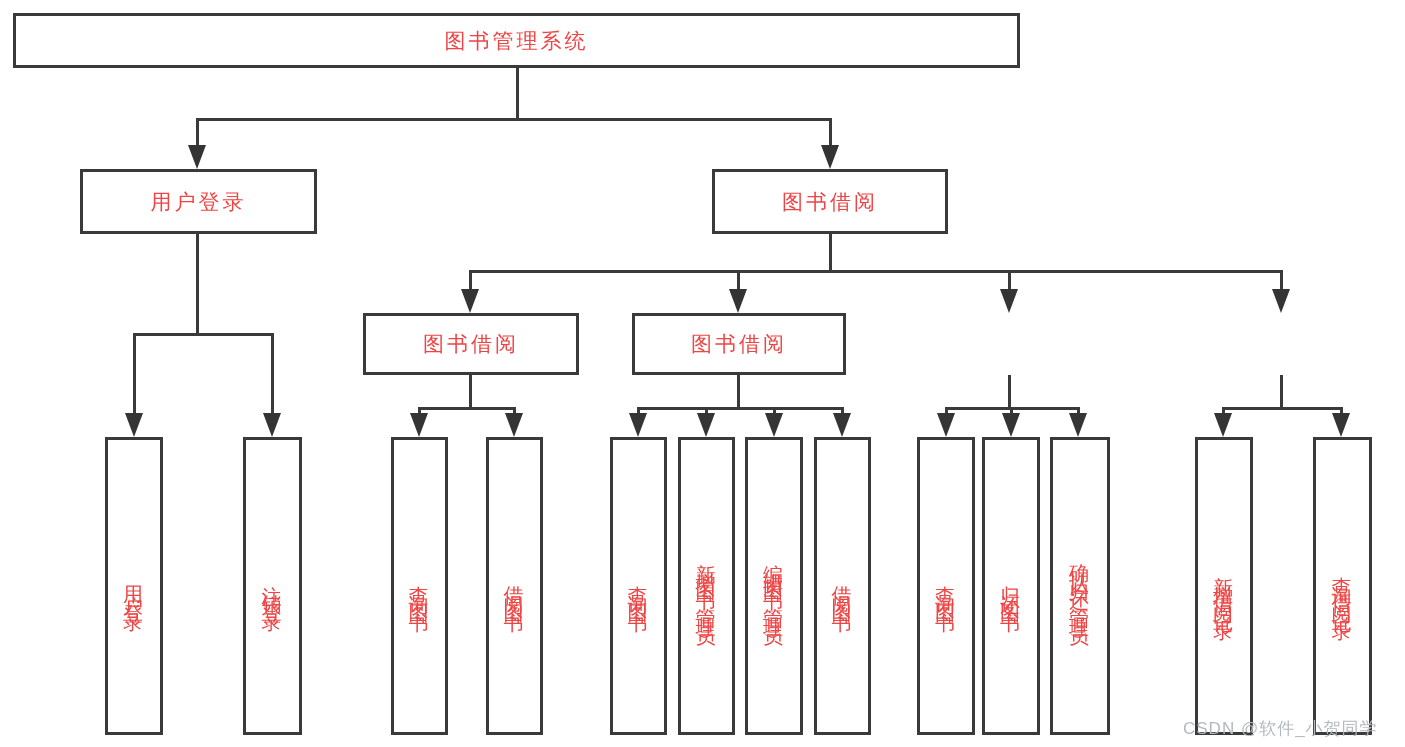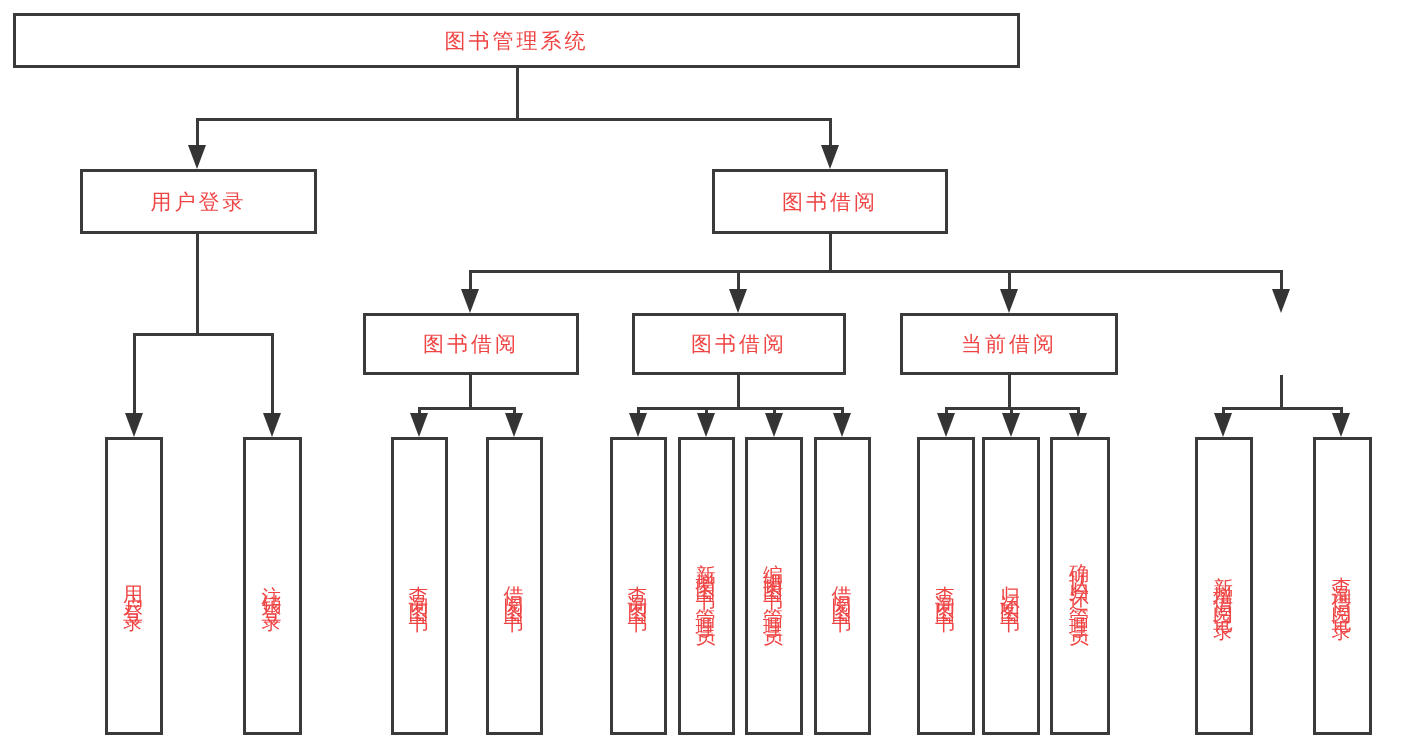--- a/index.html
+++ b/index.html
@@ -114,21 +114,20 @@
   <div class="box hbox" style="left:13px;top:13px;width:1007px;height:55px;">图书管理系统</div>
 
   <div class="box hbox" style="left:80px;top:169px;width:237px;height:65px;">用户登录</div>
 
   <div class="box hbox" style="left:712px;top:169px;width:236px;height:65px;">图书借阅</div>
 
   <div class="box hbox" style="left:363px;top:313px;width:216px;height:62px;">图书借阅</div>
 
   <div class="box hbox" style="left:632px;top:313px;width:214px;height:62px;">图书借阅</div>
 
-  <div class="box hbox" style="left:900px;top:313px;width:218px;height:62px;">当前借阅</div>
 
 
   <div class="box vbox" style="left:105px;top:437px;width:58px;height:298px;">用户登录</div>
 
   <div class="box vbox" style="left:243px;top:437px;width:59px;height:298px;">注销登录</div>
 
   <div class="box vbox" style="left:391px;top:437px;width:57px;height:298px;">查询图书</div>
 
   <div class="box vbox" style="left:486px;top:437px;width:57px;height:298px;">借阅图书</div>
 
@@ -143,14 +142,15 @@
   <div class="box vbox" style="left:917px;top:437px;width:58px;height:298px;">查询图书</div>
 
   <div class="box vbox" style="left:982px;top:437px;width:58px;height:298px;">归还图书</div>
 
   <div class="box vbox" style="left:1050px;top:437px;width:60px;height:298px;">确认归还（管理员）</div>
 
   <div class="box vbox" style="left:1195px;top:437px;width:58px;height:298px;">新增借阅记录</div>
 
   <div class="box vbox" style="left:1313px;top:437px;width:59px;height:298px;">查询借阅记录</div>
 
+  <div class="watermark">CSDN @软件_小贺同学</div>
 
 </div>
 
 </body></html>

